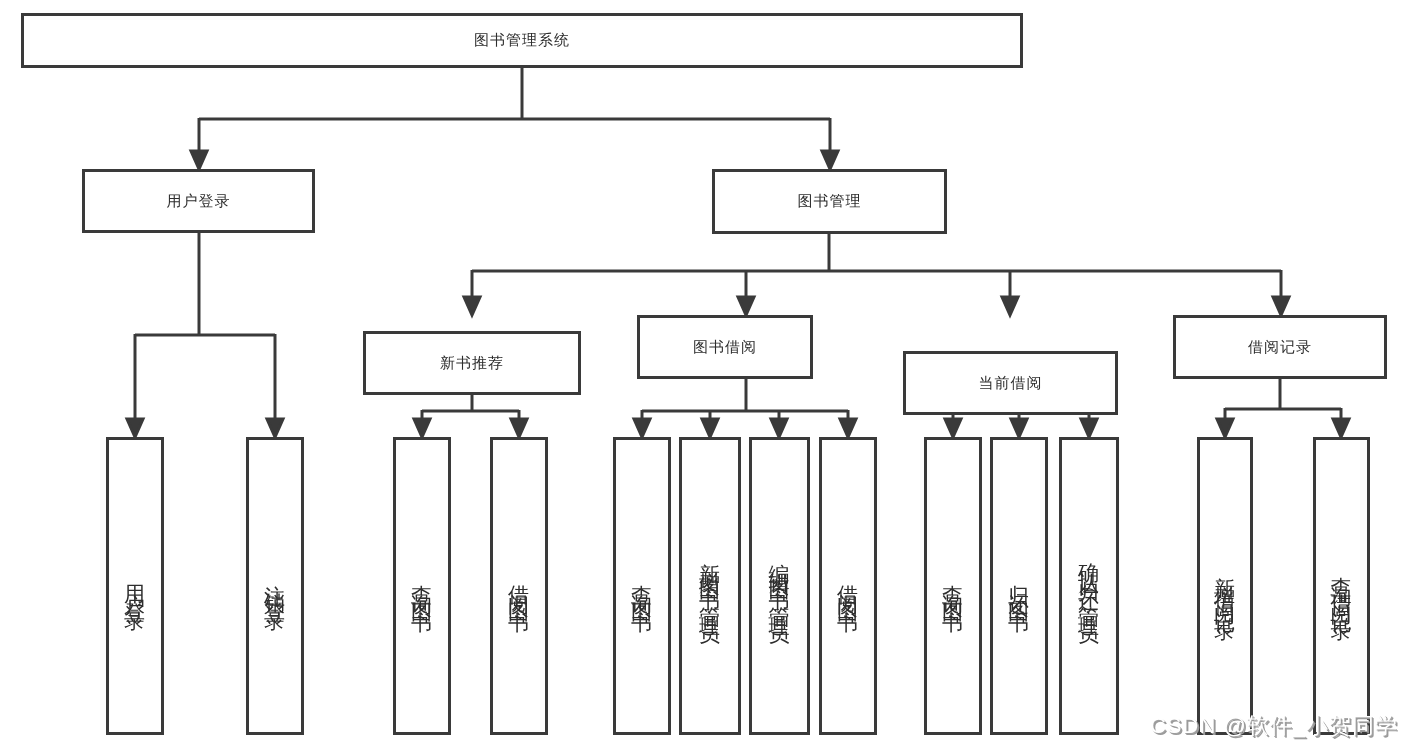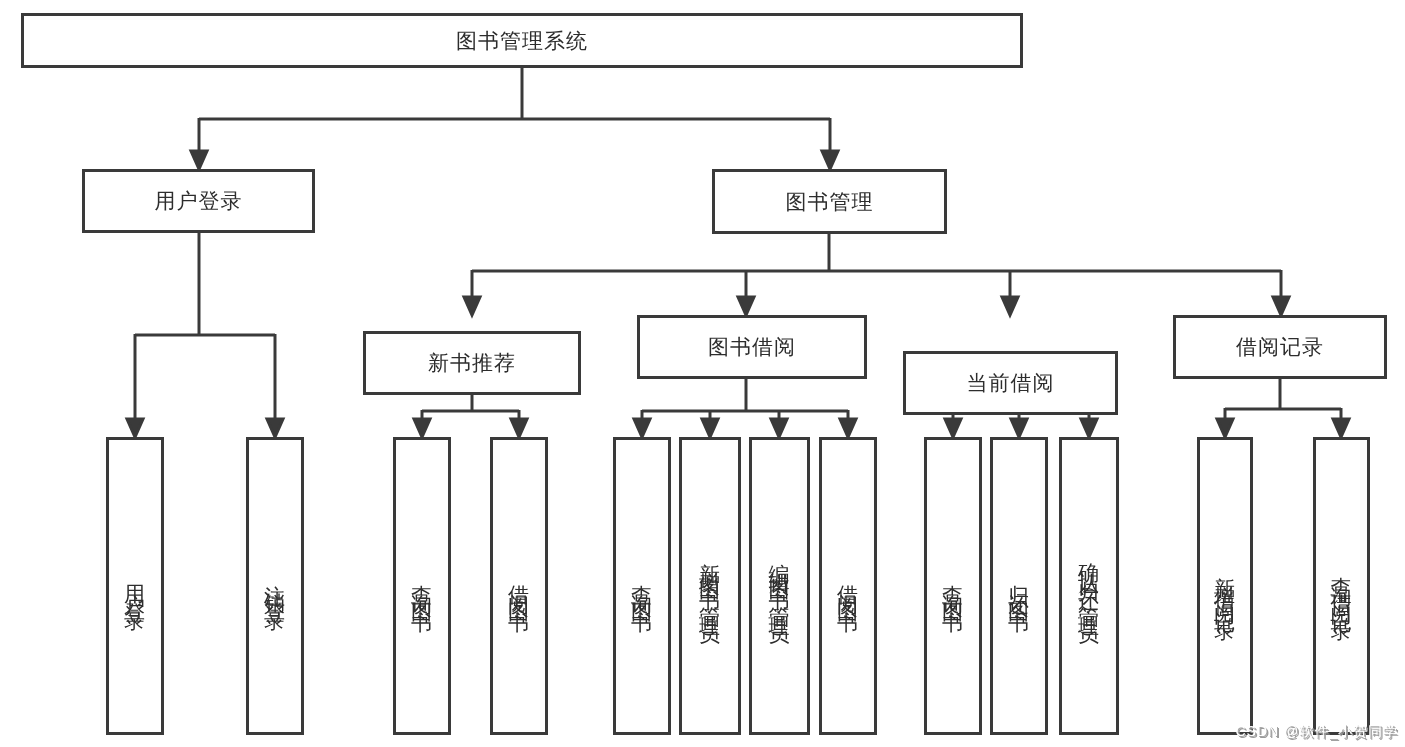--- a/index.html
+++ b/index.html
@@ -4,31 +4,31 @@
 <style>
   html,body{margin:0;padding:0;background:#ffffff;}
   #stage{
     position:relative;width:1405px;height:747px;background:#ffffff;overflow:hidden;
     font-family:"Liberation Sans","DejaVu Sans",sans-serif;color:#2d2d2d;
   }
   #wires{position:absolute;left:0;top:0;width:1405px;height:747px;}
   .node{
     position:absolute;box-sizing:border-box;border:3px solid #3a3a3a;background:#ffffff;
     display:flex;align-items:center;justify-content:center;
-    font-size:21px;color:#2d2d2d;letter-spacing:1px;
+    font-size:15px;color:#2d2d2d;letter-spacing:1px;
   }
   .vnode{
     position:absolute;box-sizing:border-box;border:3px solid #3a3a3a;background:#ffffff;
     display:flex;align-items:center;justify-content:center;
     font-size:21px;color:#2d2d2d;
     writing-mode:vertical-rl;text-orientation:mixed;letter-spacing:0.42em;
     line-height:1;
   }
   .watermark{
-    position:absolute;right:7px;bottom:6px;font-size:14px;letter-spacing:1px;
+    position:absolute;right:7px;bottom:6px;font-size:22px;letter-spacing:1px;
     color:#ffffff;text-shadow:2px 2px 0 #9b9b9b, 1px 1px 0 #a8a8a8;
     white-space:nowrap;
   }
 </style>
 </head>
 <body>
 
 <div id="stage">
 
   <svg id="wires" viewBox="0 0 1405 747" xmlns="http://www.w3.org/2000/svg" stroke="#3a3a3a" stroke-width="3" fill="#3a3a3a">
@@ -100,21 +100,21 @@
   <div class="node" style="left:82px;top:169px;width:233px;height:64px;">
     <span>用户登录</span>
   </div>
   <div class="node" style="left:712px;top:169px;width:235px;height:65px;">
     <span>图书管理</span>
   </div>
 
   <div class="node" style="left:363px;top:315px;width:218px;height:64px;margin-top:16px;">
     <span>新书推荐</span>
   </div>
-  <div class="node" style="left:637px;top:315px;width:230px;height:64px;">
+  <div class="node" style="left:637px;top:315px;width:176px;height:64px;">
     <span>图书借阅</span>
   </div>
   <div class="node" style="left:903px;top:315px;width:215px;height:64px;margin-top:36px;">
     <span>当前借阅</span>
   </div>
   <div class="node" style="left:1173px;top:315px;width:214px;height:64px;">
     <span>借阅记录</span>
   </div>
 
   <div class="vnode" style="left:106px;top:437px;width:58px;height:298px;">

